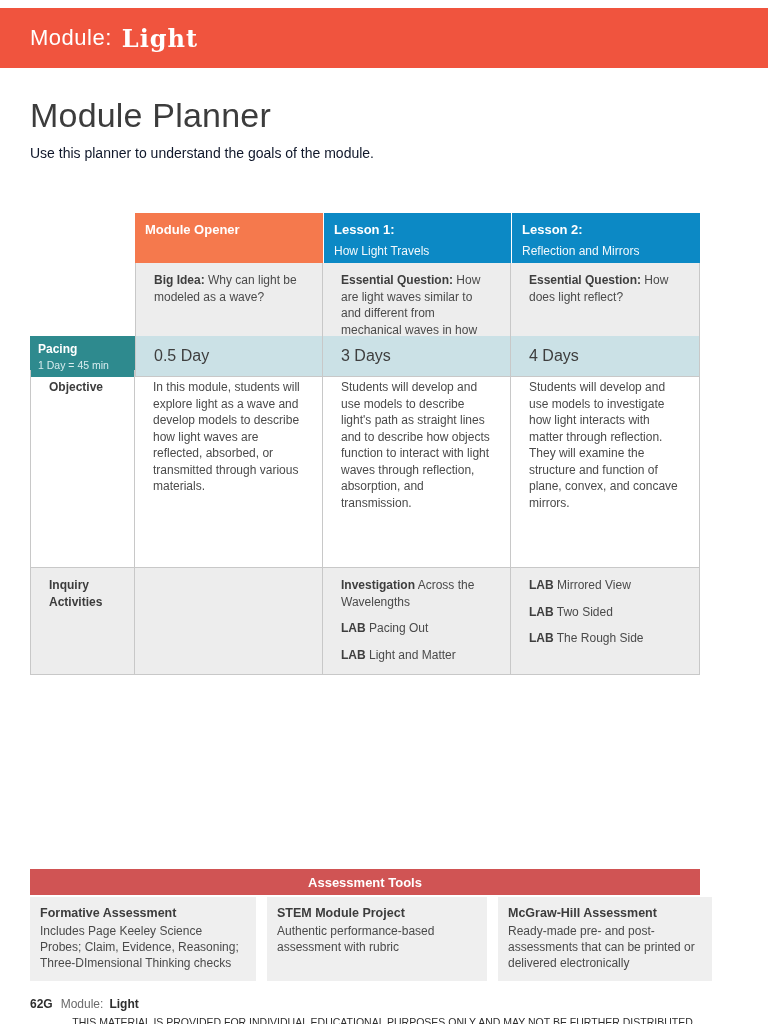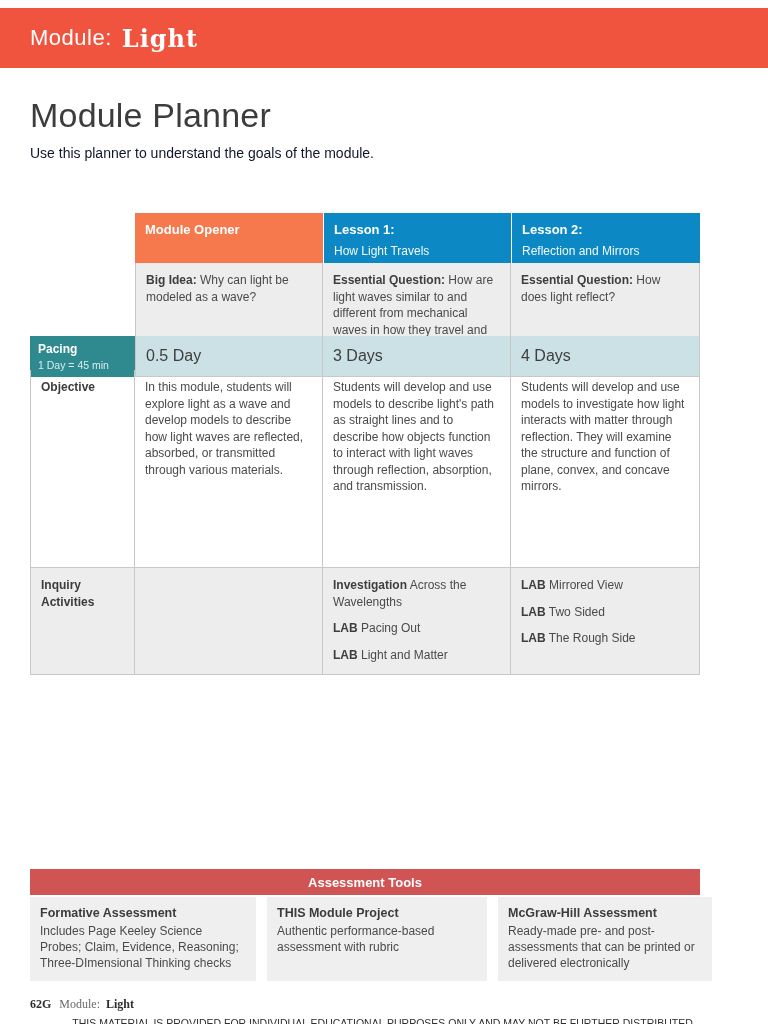--- a/index.html
+++ b/index.html
@@ -21,21 +21,21 @@
     font-family:"DejaVu Serif","Liberation Serif",serif; letter-spacing:1px;
   }
 
   
   h1.page-title { margin:28px 0 0 30px; font-size:34px; font-weight:500; color:#3c3c3c; letter-spacing:.2px; }
   p.page-subtitle { margin:10px 0 0 30px; font-size:14px; color:#0f172a; }
 
   
   .planner { margin:52px 0 0 30px; width:670px; }
   .prow { display:grid; grid-template-columns:105px 188px 188px 189px; }
-  .cell { padding:9px 10px; font-size:12px; line-height:1.38; color:#4a4a4a; }
+  .cell { padding:9px 18px; font-size:12px; line-height:1.38; color:#4a4a4a; }
   .bordered { border-right:1px solid #c8c8c8; border-bottom:1px solid #c8c8c8; }
   .bordered.first { border-left:1px solid #c8c8c8; }
 
   
   .row-head { height:50px; }
   .head-cell { color:#ffffff; padding:8px 10px; }
   .head-cell .head-title { font-size:13px; font-weight:bold; }
   .head-cell .head-sub { font-size:12px; font-weight:400; margin-top:4px; opacity:.95; }
   .head-opener { background:#f5794d; }
   .head-lesson { background:#0c89c5; border-left:1px solid #ffffff; }
@@ -71,21 +71,21 @@
     background:#d05454; color:#ffffff; height:26px;
     display:flex; align-items:center; justify-content:center;
     font-size:13px; font-weight:bold;
   }
   .assessment-grid { display:grid; grid-template-columns:226px 220px 214px; gap:11px; margin-top:2px; }
   .assessment-box { background:#efefef; min-height:74px; padding:9px 10px; }
   .assessment-box .a-title { font-size:12.5px; font-weight:bold; color:#3c3c3c; }
   .assessment-box .a-text { font-size:12px; color:#4a4a4a; line-height:1.35; margin-top:3px; }
 
   
-  .footer-line { margin:16px 0 0 30px; display:flex; align-items:center; font-size:12px;font-family:Liberation Serif, serif; }
+  .footer-line { margin:16px 0 0 30px; display:flex; align-items:center; font-size:12px; }
   .footer-line .pg { font-weight:bold; color:#2e2e2e; }
   .footer-line .mod { margin-left:8px; color:#6a6a6a; }
   .footer-line .modname { margin-left:6px; font-weight:bold; color:#2e2e2e; }
   .disclaimer { margin-top:5px; width:768px; text-align:center; font-size:10.5px; color:#2e2e2e; }
 </style>
 </head>
 <body>
 
 <header class="topbar">
   <span class="module-label">Module:</span>
@@ -171,21 +171,21 @@
 </section>
 
 <section class="assessment">
   <div class="assessment-bar">Assessment Tools</div>
   <div class="assessment-grid">
     <div class="assessment-box">
       <div class="a-title">Formative Assessment</div>
       <div class="a-text">Includes Page Keeley Science Probes; Claim, Evidence, Reasoning; Three-DImensional Thinking checks</div>
     </div>
     <div class="assessment-box">
-      <div class="a-title">THIS Module Project</div>
+      <div class="a-title">STEM Module Project</div>
       <div class="a-text">Authentic performance-based assessment with rubric</div>
     </div>
     <div class="assessment-box">
       <div class="a-title">McGraw-Hill Assessment</div>
       <div class="a-text">Ready-made pre- and post-assessments that can be printed or delivered electronically</div>
     </div>
   </div>
 </section>
 
 <footer>

